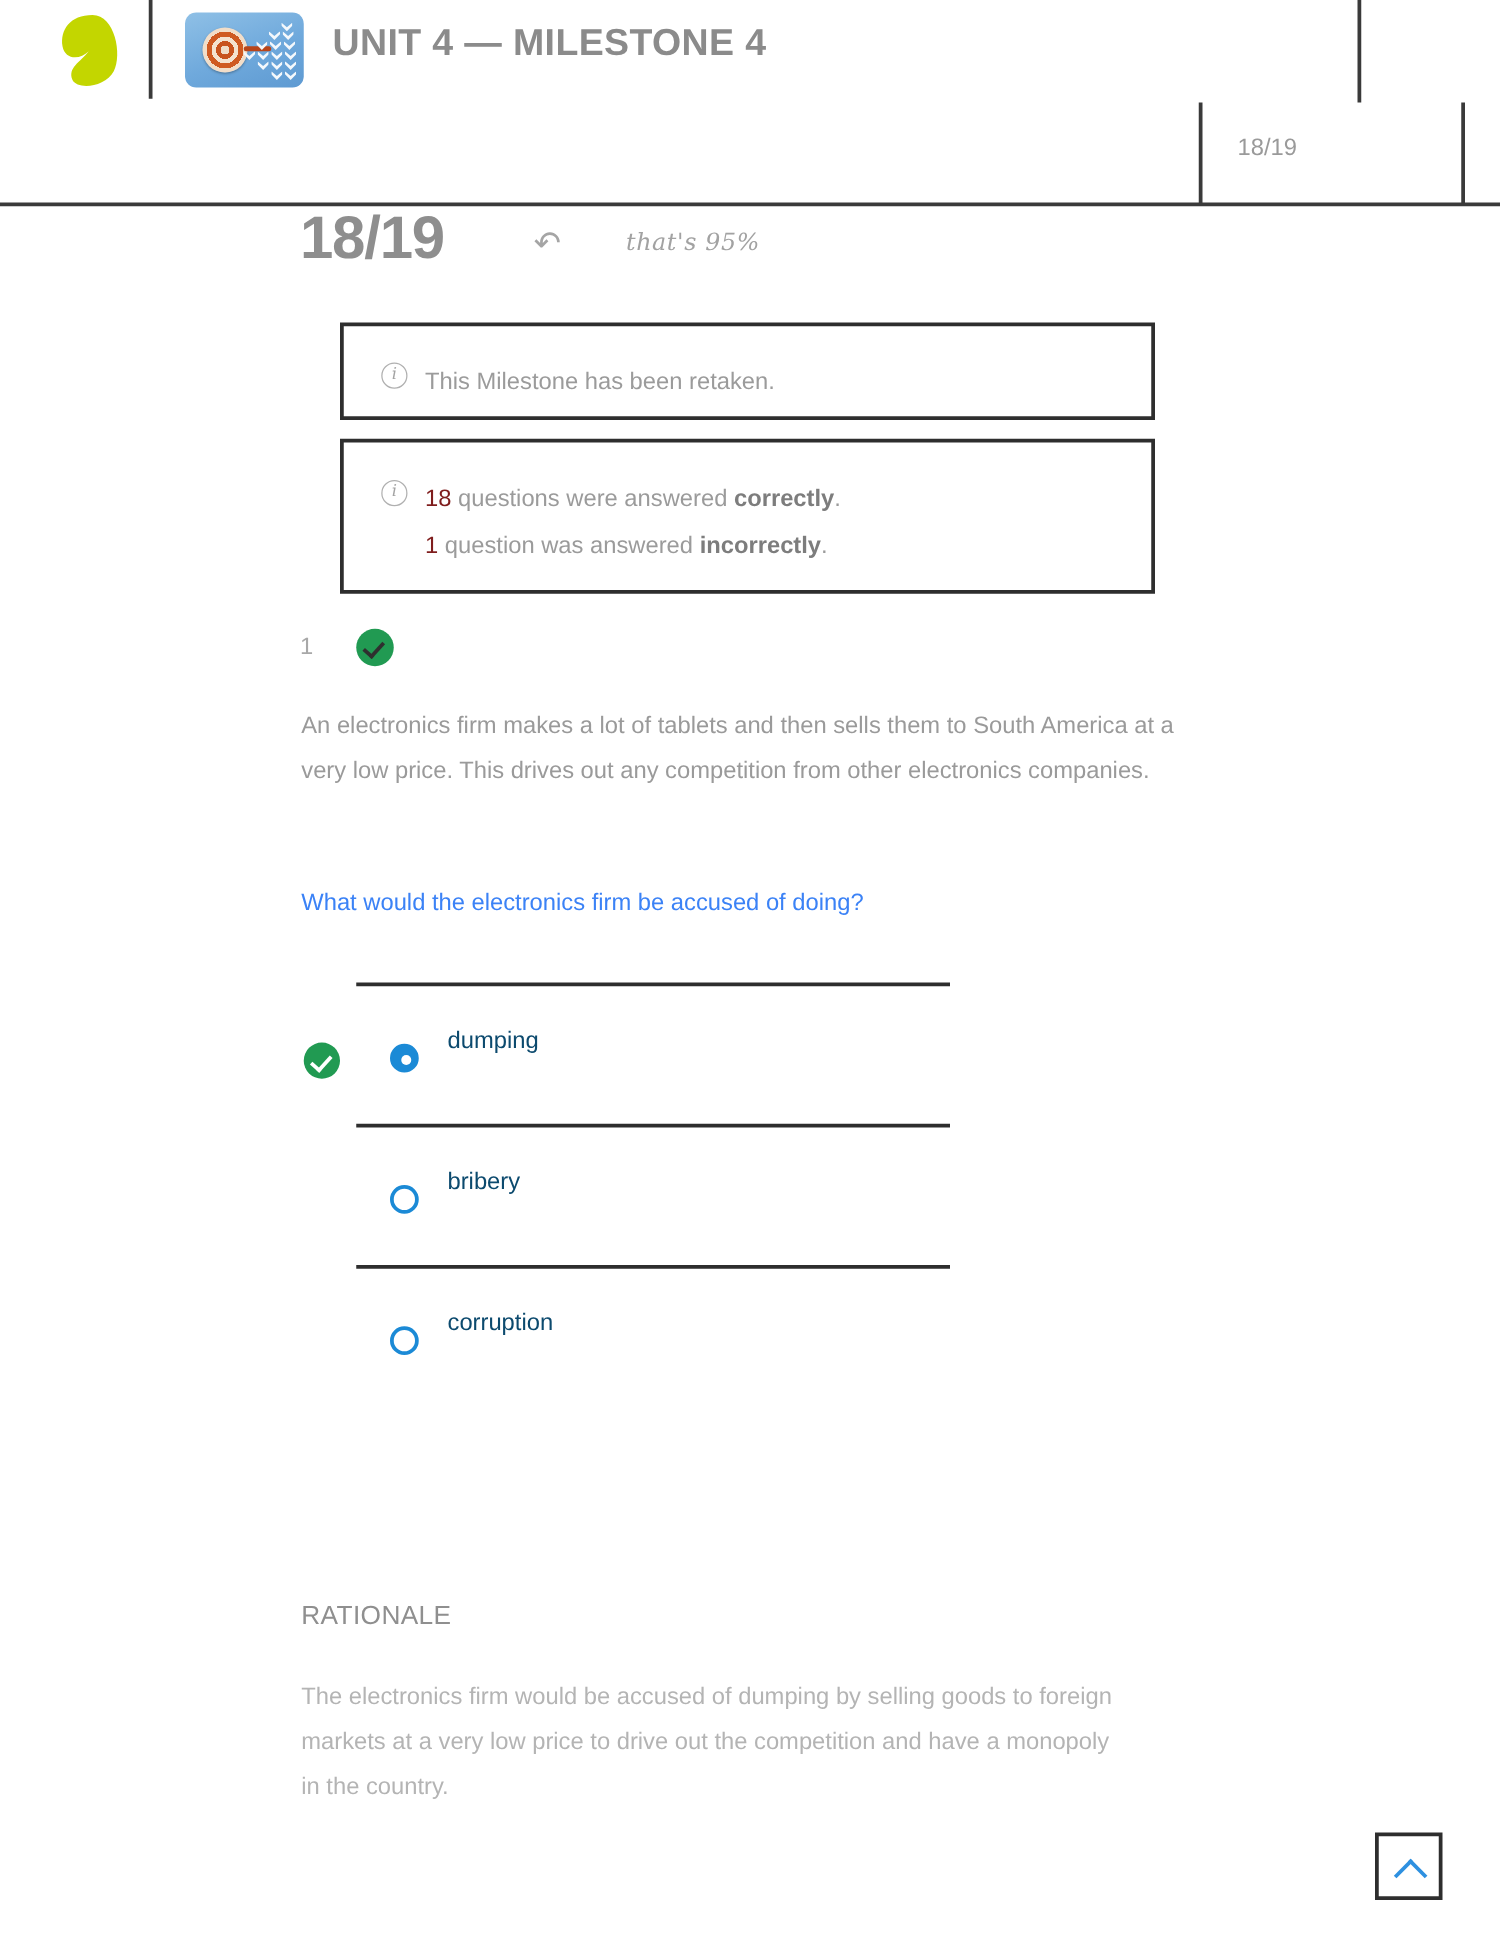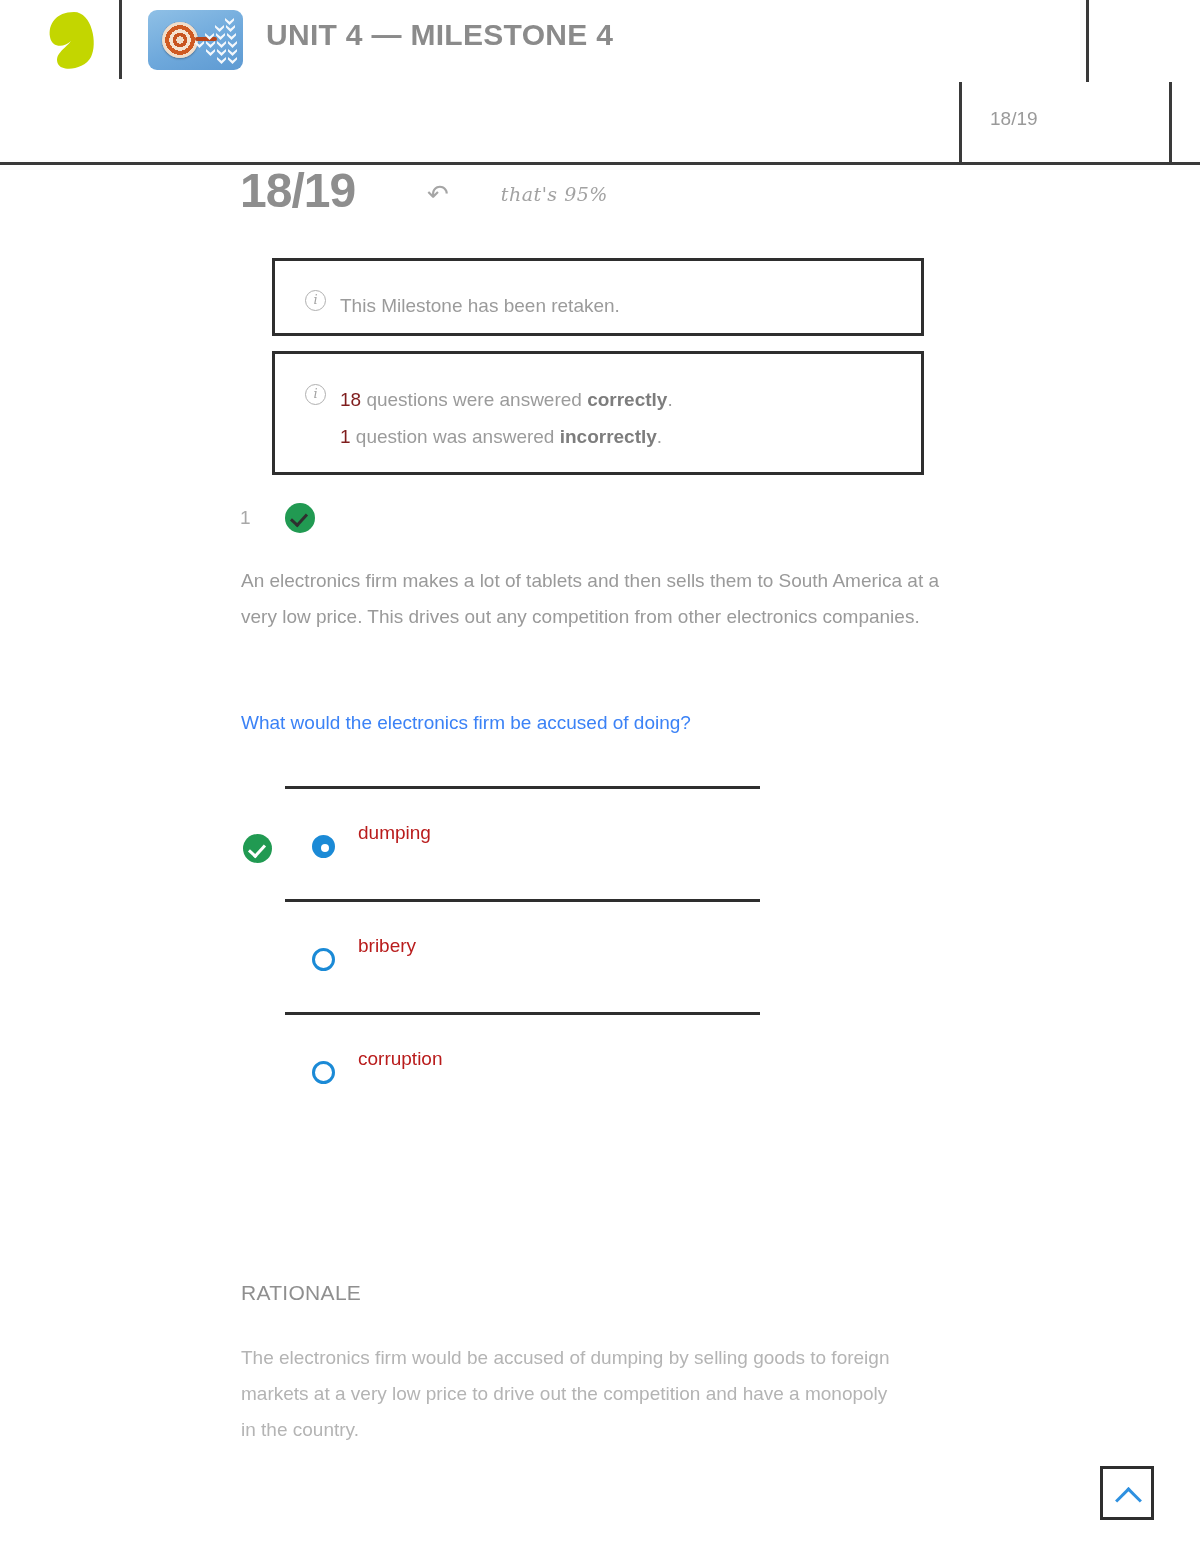--- a/index.html
+++ b/index.html
@@ -272,21 +272,21 @@
     position: absolute;
     left: 6px; top: 6px;
     width: 8px; height: 8px;
     border-radius: 50%;
     background: #ffffff;
   }
   .option-label {
     position: absolute;
     left: 118px; top: 36px;
     font-size: 19px;
-    color: #b91c1c;
+    color: #0c4a6e;
   }
 
   
   #rationale-title {
     position: absolute;
     left: 241px; top: 1281px;
     font-size: 21px;
     color: #8f8f8f;
     letter-spacing: .3px;
   }

